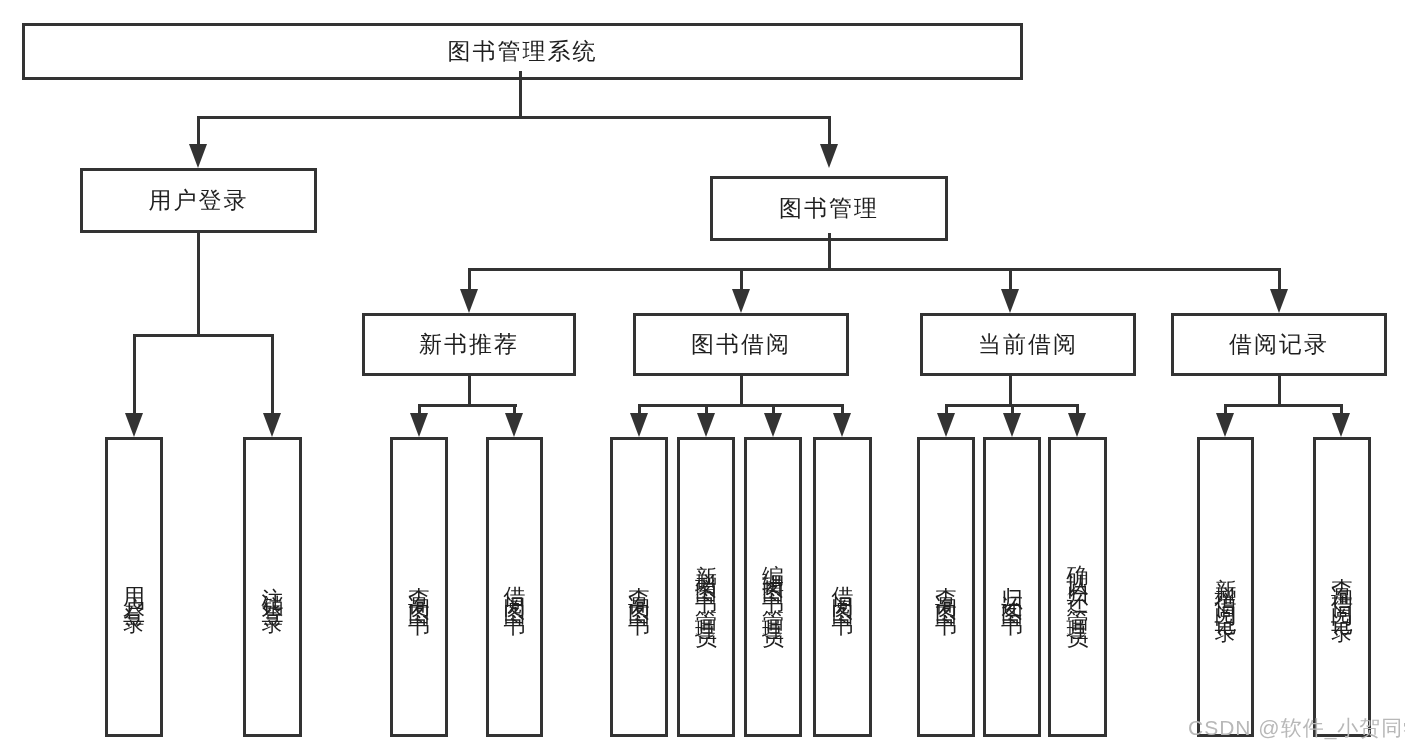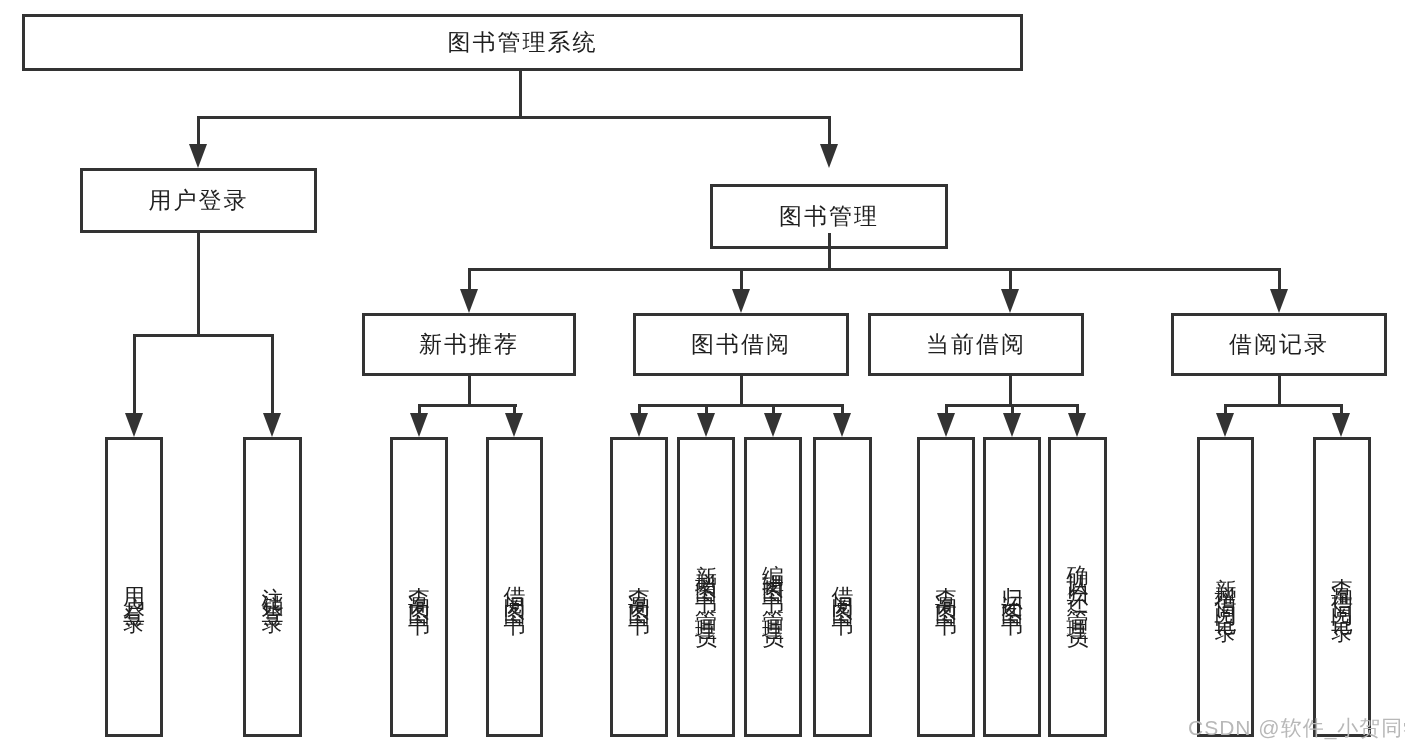--- a/index.html
+++ b/index.html
@@ -28,31 +28,31 @@
   .watermark {
     position:absolute; left:1188px; top:714px; font-size:21px;
     color:#b8b8b8; letter-spacing:1px; white-space:nowrap; z-index:5;
   }
 </style>
 </head>
 <body>
 
 <div class="canvas">
 
-  <div class="node" style="left:22px;top:14px;width:1001px;height:57px">图书管理系统</div>
+  <div class="node" style="left:22px;top:23px;width:1001px;height:57px">图书管理系统</div>
 
   <div class="line" style="left:519px;top:71px;width:3px;height:47px"></div>
   <div class="line" style="left:197px;top:116px;width:634px;height:3px"></div>
   <div class="line" style="left:197px;top:116px;width:3px;height:30px"></div>
   <div class="arrow" style="left:189px;top:144px"></div>
   <div class="line" style="left:828px;top:116px;width:3px;height:30px"></div>
   <div class="arrow" style="left:820px;top:144px"></div>
 
   <div class="node" style="left:80px;top:168px;width:237px;height:65px">用户登录</div>
-  <div class="node" style="left:710px;top:184px;width:238px;height:65px">图书管理</div>
+  <div class="node" style="left:710px;top:176px;width:238px;height:65px">图书管理</div>
 
   <div class="line" style="left:197px;top:233px;width:3px;height:103px"></div>
   <div class="line" style="left:133px;top:334px;width:141px;height:3px"></div>
   <div class="line" style="left:133px;top:334px;width:3px;height:81px"></div>
   <div class="arrow" style="left:125px;top:413px"></div>
   <div class="line" style="left:271px;top:334px;width:3px;height:81px"></div>
   <div class="arrow" style="left:263px;top:413px"></div>
 
   <div class="line" style="left:828px;top:233px;width:3px;height:38px"></div>
   <div class="line" style="left:468px;top:268px;width:813px;height:3px"></div>
@@ -60,21 +60,21 @@
   <div class="arrow" style="left:460px;top:289px"></div>
   <div class="line" style="left:740px;top:268px;width:3px;height:22px"></div>
   <div class="arrow" style="left:732px;top:289px"></div>
   <div class="line" style="left:1009px;top:268px;width:3px;height:22px"></div>
   <div class="arrow" style="left:1001px;top:289px"></div>
   <div class="line" style="left:1278px;top:268px;width:3px;height:22px"></div>
   <div class="arrow" style="left:1270px;top:289px"></div>
 
   <div class="node" style="left:633px;top:313px;width:216px;height:63px">图书借阅</div>
   <div class="node" style="left:362px;top:313px;width:214px;height:63px">新书推荐</div>
-  <div class="node" style="left:868px;top:313px;width:216px;height:63px">当前借阅</div>
+  <div class="node" style="left:920px;top:313px;width:216px;height:63px">当前借阅</div>
   <div class="node" style="left:1171px;top:313px;width:216px;height:63px">借阅记录</div>
 
   <div class="line" style="left:468px;top:376px;width:3px;height:30px"></div>
   <div class="line" style="left:418px;top:404px;width:99px;height:3px"></div>
   <div class="line" style="left:418px;top:404px;width:3px;height:11px"></div>
   <div class="arrow" style="left:410px;top:413px"></div>
   <div class="line" style="left:513px;top:404px;width:3px;height:11px"></div>
   <div class="arrow" style="left:505px;top:413px"></div>
 
   <div class="line" style="left:740px;top:376px;width:3px;height:30px"></div>

